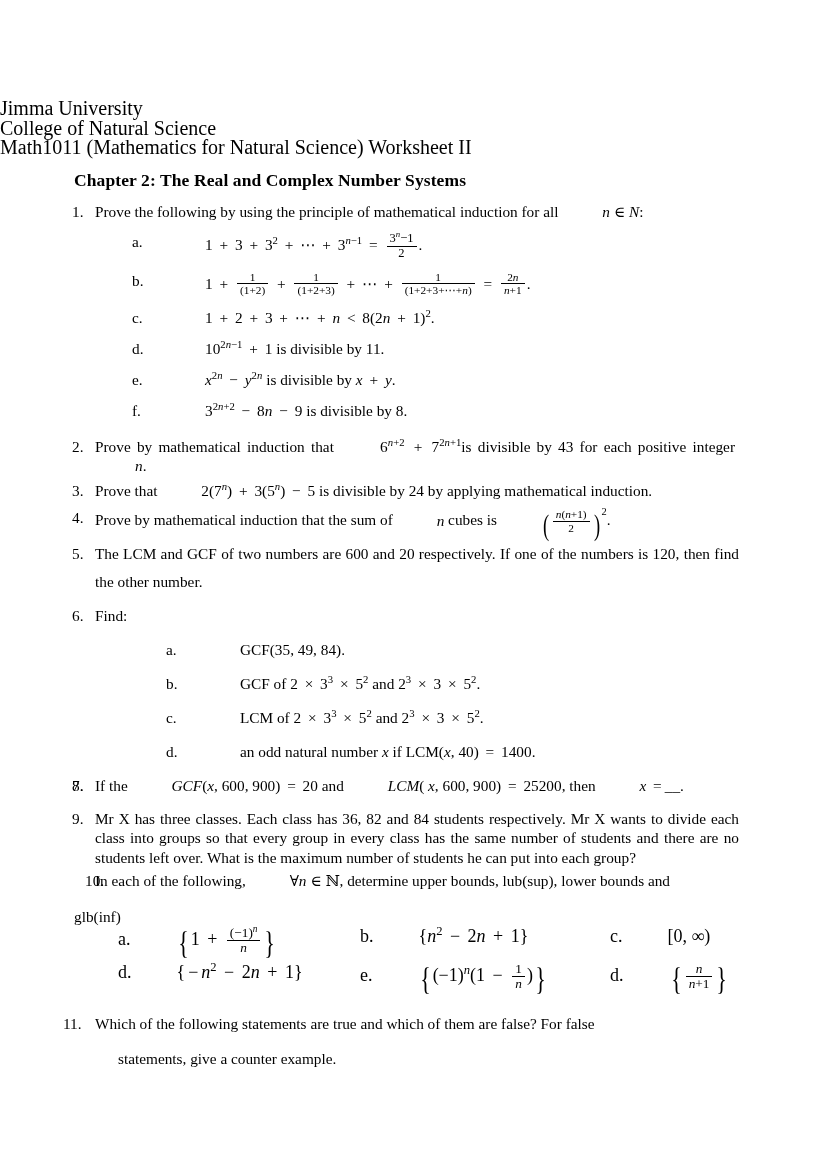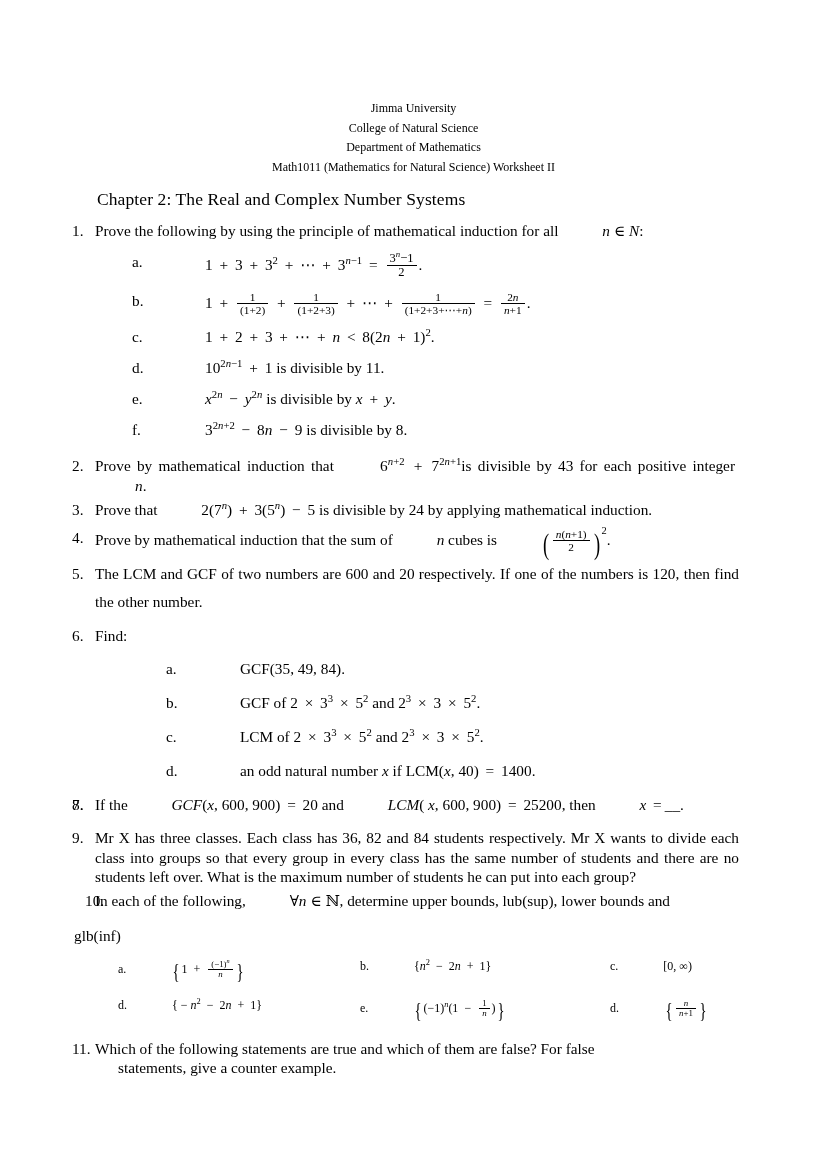--- a/index.html
+++ b/index.html
@@ -19,32 +19,31 @@
     position: absolute;
     left: 0; top: 0;
     width: 827px;
     height: 1170px;
     padding: 0;
     box-sizing: border-box;
   }
 
   
   .doc-header {
-    text-align: center;
-    font-size: 12px;
+    font-size: 20px;
     line-height: 19.5px;
     padding-top: 99px;
   }
   .doc-header div { white-space: nowrap; }
 
   .chapter-title {
     font-size: 17.5px;
-    font-weight: normal;
+    font-weight: bold;
     margin: 12px 0 0 0;
-    padding-left: 97px;
+    padding-left: 74px;
     letter-spacing: 0.1px;
   }
 
   
   .qlist {
     margin: 0;
     padding: 0;
     list-style: none;
   }
   .q {
@@ -125,45 +124,43 @@
     font-size: 0.68em;
     vertical-align: 1.05em;
     line-height: 0;
   }
 
   
   .optrow {
     display: flex;
     padding-left: 118px;
     padding-right: 60px;
-    margin-top: 14px;
-    font-size: 12px;
+    font-size: 18px;
     align-items: flex-start;
   }
   .optrow > .cell { flex: 0 0 auto; }
   .optrow > .cell.c1 { width: 242px; }
   .optrow > .cell.c2 { width: 250px; }
   .optrow > .cell.c3 { width: auto; }
   .optrow .slab2 { padding-right: 5px; }
 
   .q10body { padding-left: 74px; margin-top: 16px; font-size: 15.3px; }
-  .q11body { padding-left: 118px; font-size: 15.3px; }
+  .q11body { padding-left: 118px; margin-top: 17px; font-size: 15.3px; }
   .bb { font-family: "DejaVu Serif", serif; }
   .nowrap { white-space: nowrap; }
   .blank { letter-spacing: 0; }
 </style>
 </head>
 <body>
 
 <div class="page">
 
   <div class="doc-header">
     <div>Jimma University</div>
     <div>College of Natural Science</div>
-    <div>Department of Mathematics</div>
     <div>Math1011 (Mathematics for Natural Science) Worksheet II</div>
   </div>
 
   <div class="chapter-title">Chapter 2: The Real and Complex Number Systems</div>
 
   <div class="qlist">
 
     <div class="q">
       <span class="num">1.</span><span>Prove the following by using the principle of mathematical induction for all</span><span class="m"> <span class="mi">n</span> <span>∈</span> <span class="mi">N</span><span>:</span></span>
     </div>
@@ -283,18 +280,18 @@
       </div>
       <div class="cell c2">
         <span class="slab2">e.</span><span class="m"><span class="brl">{</span>(−1)<sup><span class="mi">n</span></sup>(1 <span class="op">−</span> <span class="frac small"><span class="nu">1</span><span class="de"><span class="mi">n</span></span></span>)<span class="brr">}</span></span>
       </div>
       <div class="cell c3">
         <span class="slab2">d.</span><span class="m"><span class="brl">{</span><span class="frac small"><span class="nu"><span class="mi">n</span></span><span class="de"><span class="mi">n</span>+1</span></span><span class="brr">}</span></span>
       </div>
     </div>
 
     <div class="q" style="margin-top:16px;padding-right:150px;">
-      <span class="num" style="left:72px;width:28px;">11.</span><span>Which of the following statements are true and which of them are false? For false</span>
+      <span class="num" style="left:63px;width:28px;">11.</span><span>Which of the following statements are true and which of them are false? For false</span>
     </div>
     <div class="q11body">statements, give a counter example.</div>
 
   </div>
 </div>
 
 </body></html>

